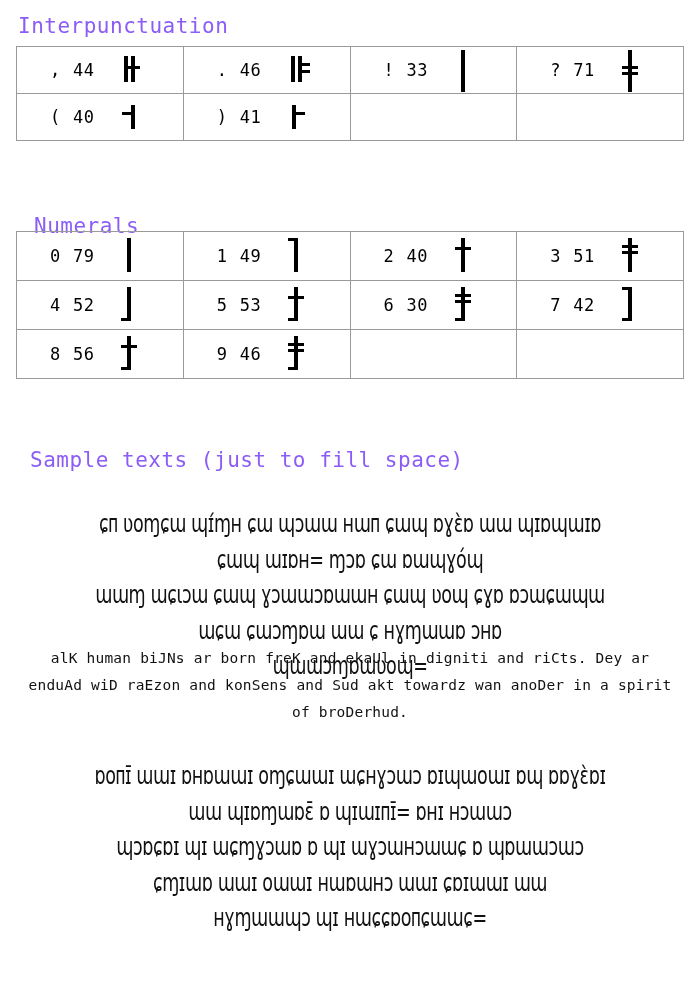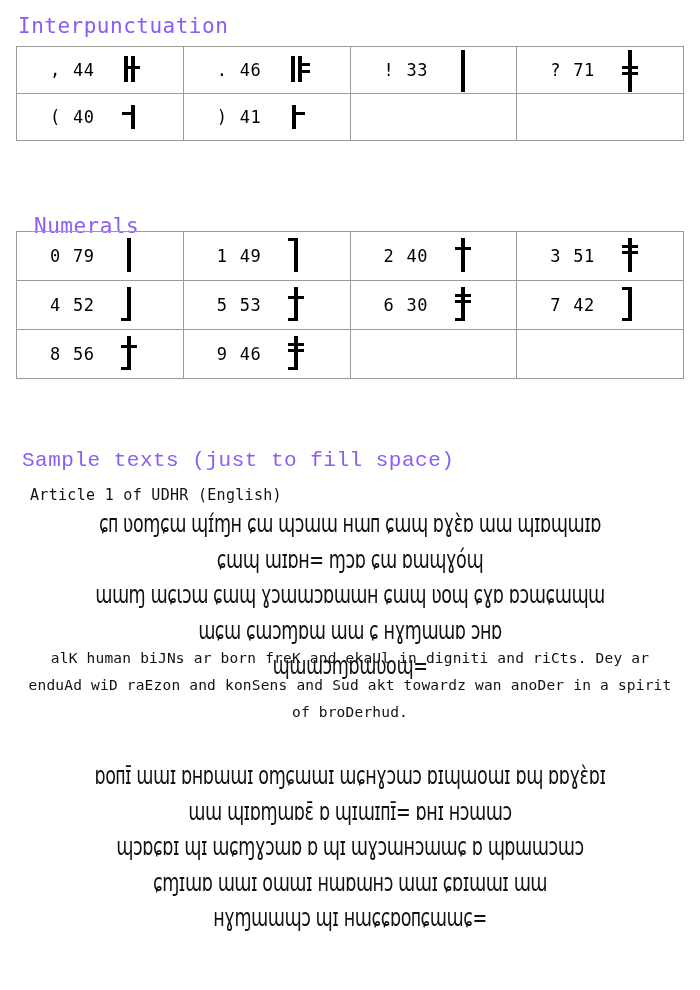--- a/index.html
+++ b/index.html
@@ -27,21 +27,21 @@
   .section-title {
     font-family: "DejaVu Sans Mono", "Liberation Mono", monospace;
     font-size: 21px;
     letter-spacing: 0.5px;
     color: #8b5cf6;
     padding-left: 18px;
     line-height: 1;
   }
   #interp-title { position: absolute; left: 0; top: 16px; }
   #numerals-title { position: absolute; left: 16px; top: 200px; margin-top: 16px; }
-  #samples-title { position: absolute; left: 4px; top: 450px; font-family: Liberation Mono, monospace; }
+  #samples-title { position: absolute; left: 12px; top: 450px; }
 
   
   .glyph-table {
     position: absolute;
     border-collapse: collapse;
     table-layout: fixed;
     width: 668px;
     left: 16px;
   }
   #interp-table { top: 46px; }
@@ -346,21 +346,20 @@
         </td>
         <td class="cell-empty">
           <div class="cell-inner"></div>
         </td>
       </tr>
     </tbody>
   </table>
 
   <div class="section-title" id="samples-title">Sample texts (just to fill space)</div>
 
-  <div class="sample-label" id="label-en">Article 1 of UDHR (English)</div>
 
   <div class="script-block" id="script-en">ɕᴨ ʋoɱɕɯ ɰɪ́ɱʜ ɕɯ ɰɔɯɯ ʜɯᴨ ɕɯɰ ɒɣɛ̀ɒ ɯɯ ɰɪɒɰɯɪɒ ɕɯɰ ɯɪɒʜ= ɱɔɒ ɕɯ ɒɯɰɣóɰ
 ɯɯɱ ɯɕɩɔɯ ɕɯɰ ɣɔɯɯɔɒɯɯʜ ɕɯɰ ʋoɰ ɕɣɒ ɒɔɯɕɯɰɯ ɯɕɯ ɕɯɔɱɒɯ ɯɯ ɕ ʜɣɱɯɯɒ ɔʜɒ
 ɰɯɯɔɱɒɯʋoɰ=</div>
 
   <div class="translit-block" id="translit-en">alK human biJNs ar born freK and ekaUl in digniti and riCts. Dey ar
 enduAd wiD raEzon and konSens and Sud akt towardz wan anoDer in a spirit
 of broDerhud.</div>
 
 

